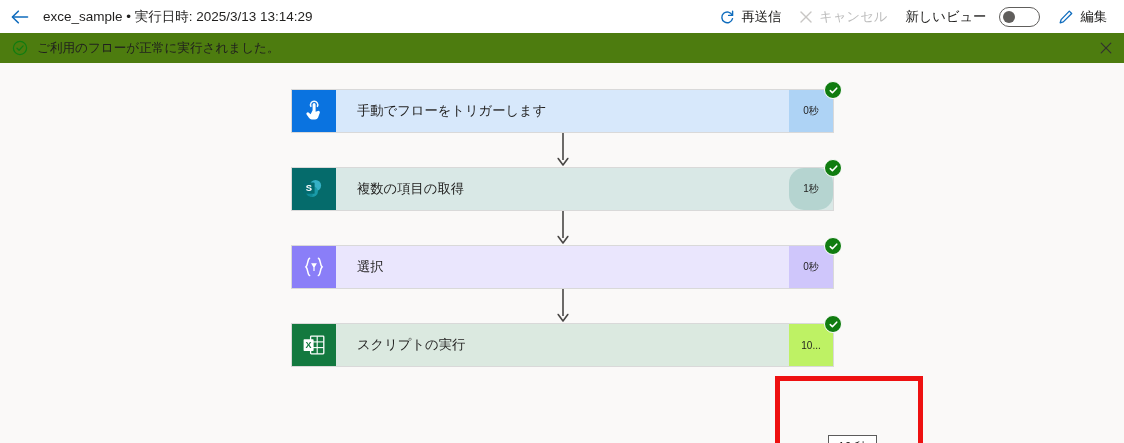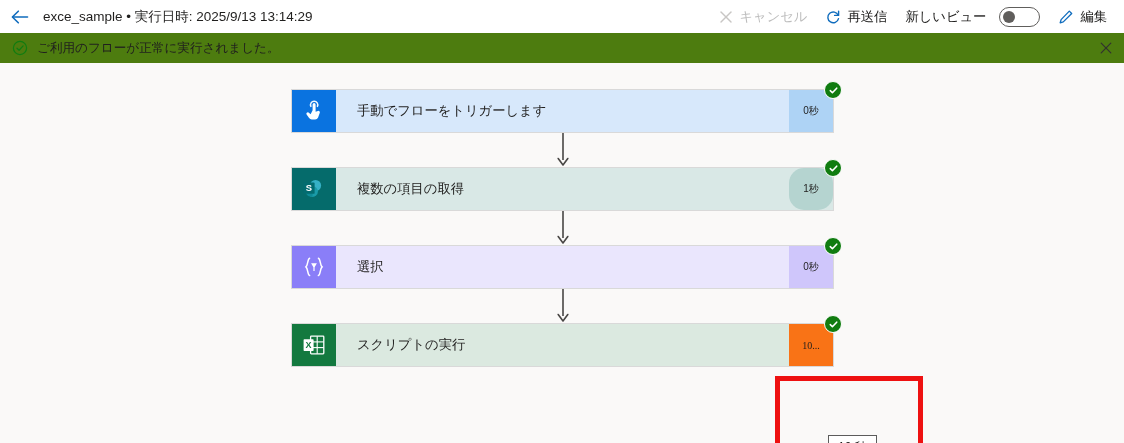--- a/index.html
+++ b/index.html
@@ -111,21 +111,21 @@
 
   .c-sp          { background: #d9e8e6; }
   .c-sp .card-dur{ background: #b5d4d0; border-radius: 15px; }
   .c-sp .card-icon{ background: #056b6b; }
 
   .c-select          { background: #eae6fd; }
   .c-select .card-dur{ background: #cfc6fb; }
   .c-select .card-icon{ background: #8a7ef8; }
 
   .c-excel          { background: #dbe9e0; }
-  .c-excel .card-dur{ background: #f97316; font-family: Liberation Serif, serif; }
+  .c-excel .card-dur{ background: #bef264; }
   .c-excel .card-icon{ background: #13793f; }
 
   
   .arrow { position: absolute; left: 556px; width: 14px; }
   .arrow svg { display: block; }
 
   
   .tooltip {
     position: absolute; left: 828px; top: 372px;
     background: #ffffff; border: 1px solid #5c5c5c;
@@ -148,44 +148,44 @@
 
   <div class="back-btn">
     <span>
       <svg width="18" height="14" viewBox="0 0 18 14">
         <path d="M7.3 1.2 L1.4 7 L7.3 12.8" fill="none" stroke="#0f6cbd" stroke-width="1.6" stroke-linecap="round" stroke-linejoin="round"></path>
         <line x1="1.8" y1="7" x2="16.5" y2="7" stroke="#0f6cbd" stroke-width="1.6" stroke-linecap="round"></line>
       </svg>
     </span>
   </div>
 
-  <div class="title">exce_sample • 実行日時: 2025/9/13 13:14:29</div>
+  <div class="title">exce_sample • 実行日時: 2025/3/13 13:14:29</div>
 
   <div class="hdr-spacer"></div>
 
   <div class="hdr-actions">
+
+    <div class="hdr-btn">
+      <span class="glyph">
+        <svg width="16" height="16" viewBox="0 0 16 16">
+          <path d="M13.2 6.2 A5.4 5.4 0 1 0 13.5 9.6" fill="none" stroke="#0f6cbd" stroke-width="1.4" stroke-linecap="round"></path>
+          <path d="M13.6 2.3 L13.6 6.4 L9.6 6.4" fill="none" stroke="#0f6cbd" stroke-width="1.4" stroke-linecap="round" stroke-linejoin="round"></path>
+        </svg>
+      </span>
+      <span>再送信</span>
+    </div>
 
     <div class="hdr-btn disabled">
       <span class="glyph">
         <svg width="14" height="14" viewBox="0 0 14 14">
           <line x1="2" y1="2" x2="12" y2="12" stroke="#c8c6c4" stroke-width="1.4" stroke-linecap="round"></line>
           <line x1="12" y1="2" x2="2" y2="12" stroke="#c8c6c4" stroke-width="1.4" stroke-linecap="round"></line>
         </svg>
       </span>
       <span>キャンセル</span>
-    </div>
-
-    <div class="hdr-btn">
-      <span class="glyph">
-        <svg width="16" height="16" viewBox="0 0 16 16">
-          <path d="M13.2 6.2 A5.4 5.4 0 1 0 13.5 9.6" fill="none" stroke="#0f6cbd" stroke-width="1.4" stroke-linecap="round"></path>
-          <path d="M13.6 2.3 L13.6 6.4 L9.6 6.4" fill="none" stroke="#0f6cbd" stroke-width="1.4" stroke-linecap="round" stroke-linejoin="round"></path>
-        </svg>
-      </span>
-      <span>再送信</span>
     </div>
 
     <div class="hdr-btn">
       <span>新しいビュー</span>
       <span class="toggle">
         <span class="knob"></span>
       </span>
     </div>
 
     <div class="hdr-btn">

